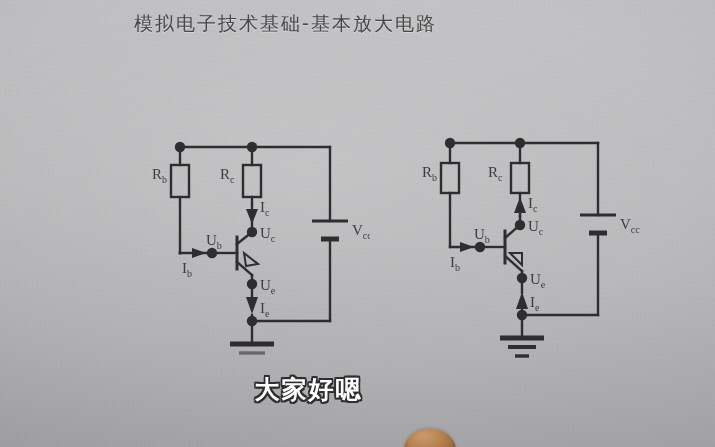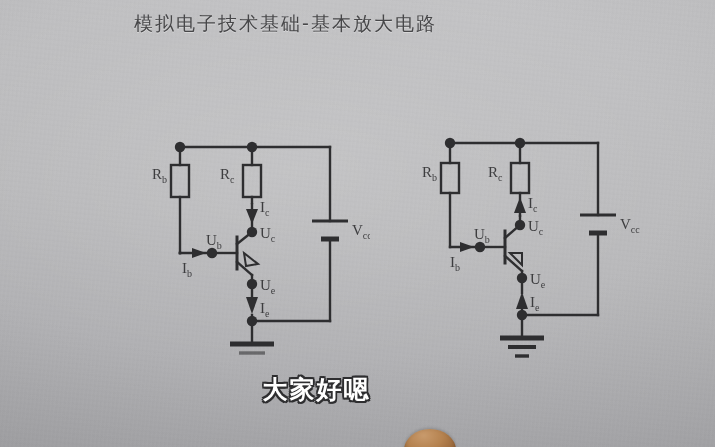--- a/index.html
+++ b/index.html
@@ -71,21 +71,20 @@
     font-family: "DejaVu Sans", "Liberation Sans", sans-serif;
     font-size: 25px;
     font-weight: 700;
     color: #ffffff;
     letter-spacing: 2px;
     text-shadow:
       -1.6px -1.6px 0 #2e2e30, 1.6px -1.6px 0 #2e2e30,
       -1.6px  1.6px 0 #2e2e30, 1.6px  1.6px 0 #2e2e30,
        0    -1.8px 0 #2e2e30,  0     1.8px 0 #2e2e30,
       -1.8px  0    0 #2e2e30,  1.8px  0    0 #2e2e30;
-    padding-left: 8px;
   }
   
   #thumb {
     position: absolute;
     left: 404px;
     top: 429px;
     width: 52px;
     height: 30px;
     border-radius: 50% 50% 45% 45% / 70% 70% 30% 30%;
     background:

